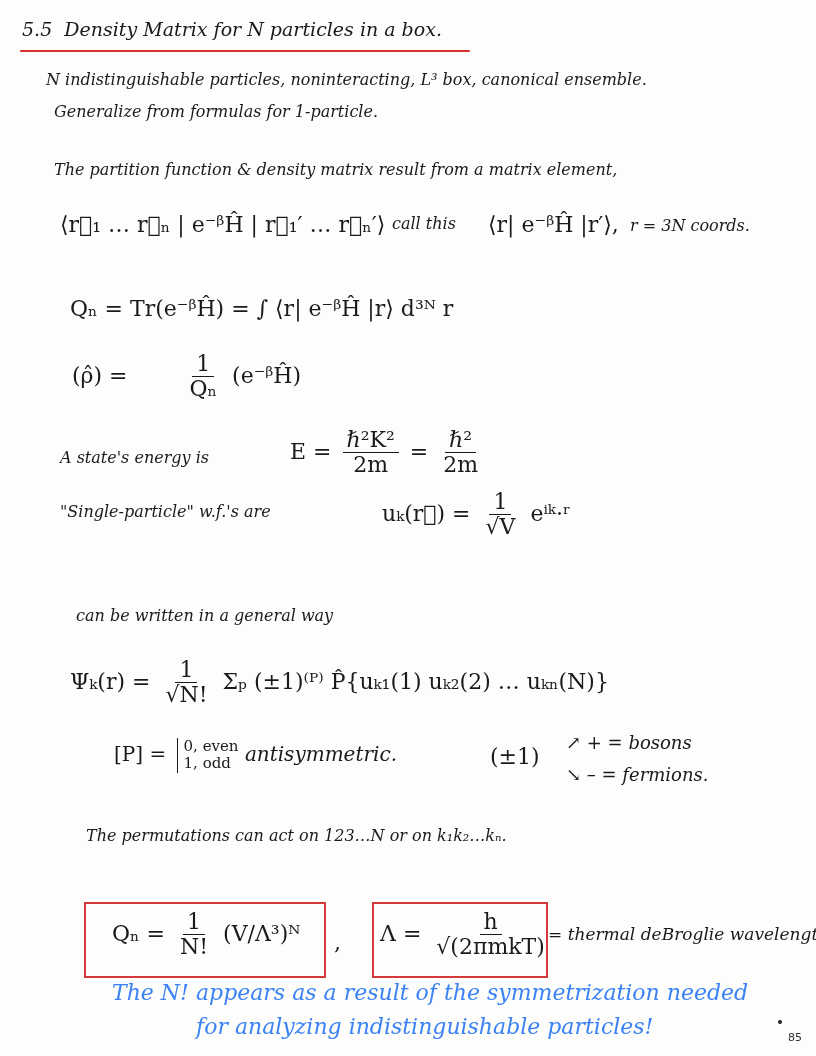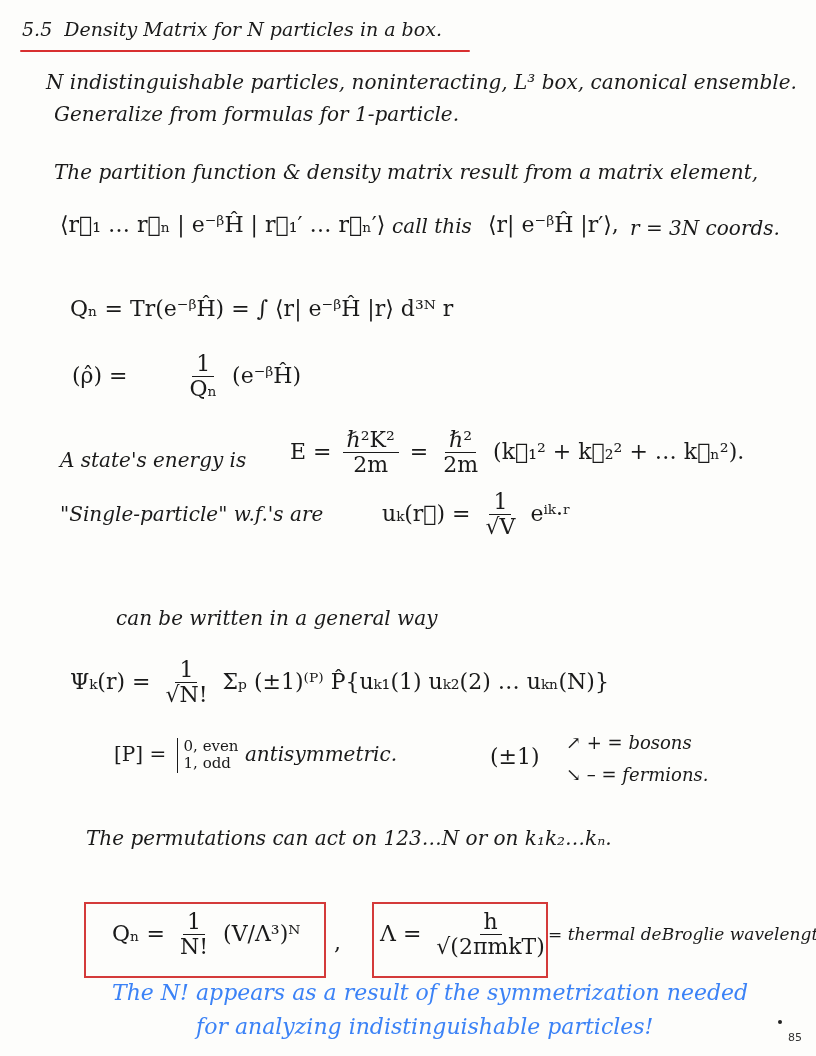--- a/index.html
+++ b/index.html
@@ -6,21 +6,21 @@
     body {
       width: 816px; height: 1056px; background: #fdfdfb; position: relative; overflow: hidden;
       font-family: "DejaVu Serif", serif; color: #1a1a1a;
     }
     .page { position: absolute; inset: 0; }
     .line { position: absolute; white-space: nowrap; font-style: italic; }
     .hw { font-family: "DejaVu Serif", serif; font-style: italic; }
     .math { font-family: "DejaVu Serif", serif; font-style: normal; }
     .title { left: 22px; top: 18px; font-size: 19px; }
     .title-underline { position: absolute; left: 20px; top: 50px; width: 450px; height: 2px; background: #d83030; border-radius: 1px; }
-    .t { font-size: 20px; }
+    .t { font-size: 16px; }
     .eq { font-size: 22px; }
     .blue { color: #3b82f6; font-size: 22px; }
     .box { position: absolute; border: 2px solid #d43a3a; }
     .frac { display: inline-flex; flex-direction: column; align-items: center; vertical-align: middle; margin: 0 4px; }
     .frac .num { border-bottom: 1.5px solid #1a1a1a; padding: 0 4px; line-height: 1.1; }
     .frac .den { padding: 0 4px; line-height: 1.1; }
     .pagenum { position: absolute; right: 14px; bottom: 12px; font-size: 11px; color: #333; font-style: normal; font-family: "DejaVu Sans", sans-serif; }
     .dot { position: absolute; right: 34px; bottom: 32px; width: 4px; height: 4px; background: #222; border-radius: 50%; }
   </style>
 </head>
@@ -61,34 +61,33 @@
     <span>E =</span>
     <span class="frac">
       <span class="num">ℏ²K²</span>
       <span class="den">2m</span>
     </span>
     <span>=</span>
     <span class="frac">
       <span class="num">ℏ²</span>
       <span class="den">2m</span>
     </span>
-    <span>(k⃗₁² + k⃗₂² + … k⃗ₙ²).</span>
   </div>
 
   <div class="line t hw" style="left:60px; top:502px;">"Single-particle" w.f.'s are</div>
   <div class="line eq math" style="left:382px; top:490px;">
     <span>uₖ(r⃗) =</span>
     <span class="frac">
       <span class="num">1</span>
       <span class="den">√V</span>
     </span>
     <span>eⁱᵏ·ʳ</span>
   </div>
 
-  <div class="line t hw" style="left:76px; top:606px;margin-left:40px;">can be written in a general way</div>
+  <div class="line t hw" style="left:76px; top:606px;">can be written in a general way</div>
 
   <div class="line eq math" style="left:70px; top:658px;">
     <span>Ψₖ(r) =</span>
     <span class="frac">
       <span class="num">1</span>
       <span class="den">√N!</span>
     </span>
     <span>Σₚ</span>
     <span>(±1)⁽ᴾ⁾ P̂{uₖ₁(1) uₖ₂(2) … uₖₙ(N)}</span>
   </div>

